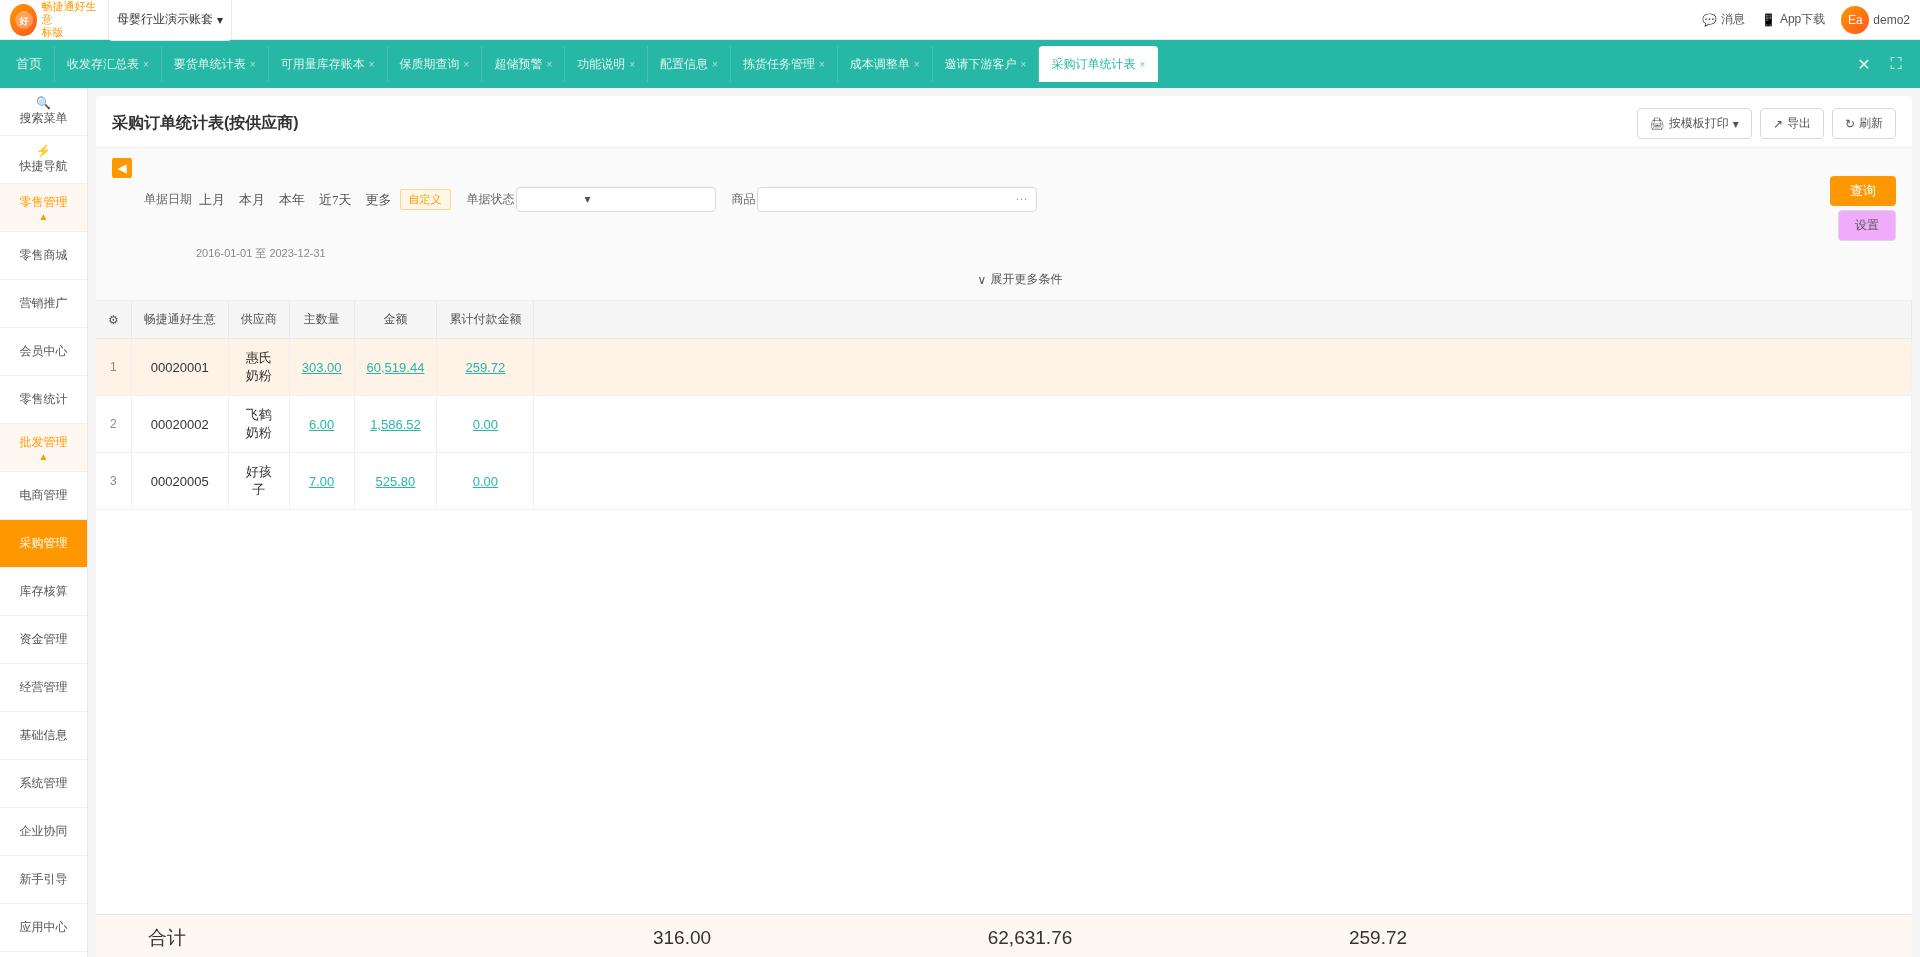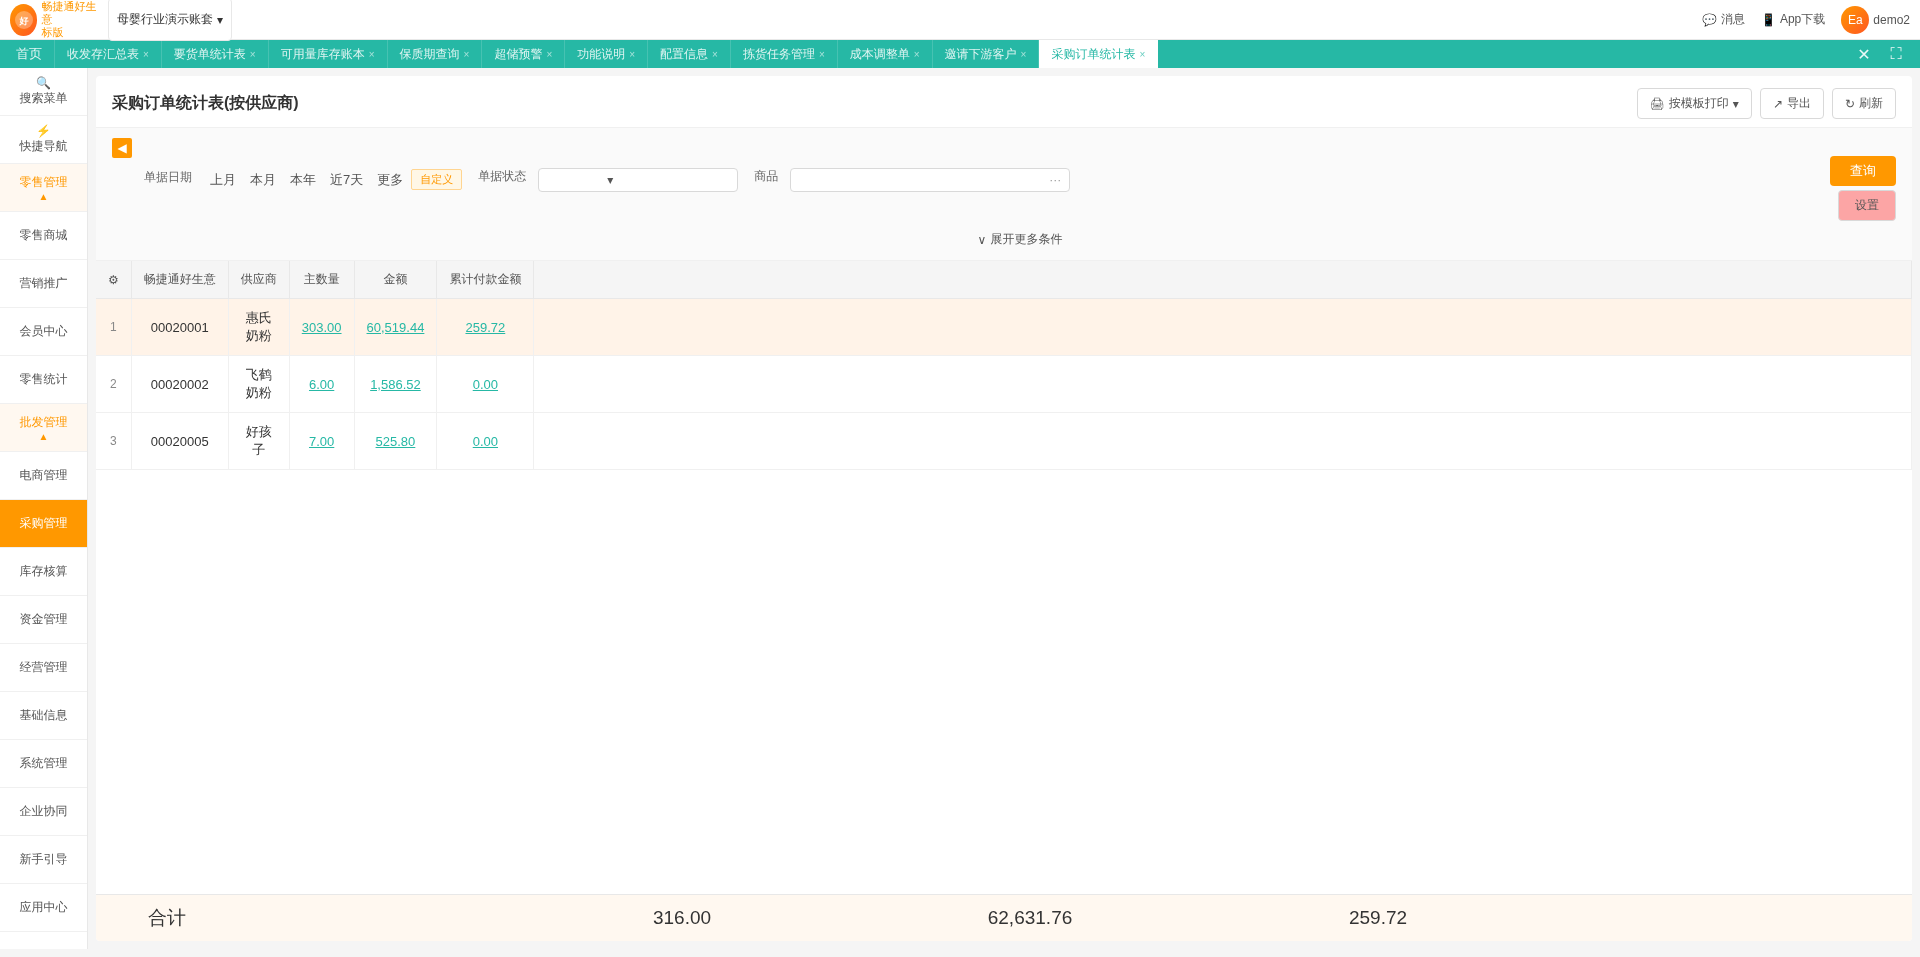--- a/index.html
+++ b/index.html
@@ -37,21 +37,21 @@
     }
     .avatar {
       width: 28px; height: 28px; border-radius: 50%;
       background: linear-gradient(135deg, #ff9800, #ff5722);
       display: flex; align-items: center; justify-content: center;
       color: #fff; font-size: 12px;
     }
 
     
     .nav-tabs {
-      display: flex; align-items: center; height: 28px;
+      display: flex; align-items: center; height: 48px;
       background: #26b8a5; padding: 0 4px;
       overflow: hidden;
     }
     .nav-tab {
       display: flex; align-items: center; gap: 4px;
       padding: 0 12px; height: 36px; cursor: pointer;
       font-size: 12px; color: rgba(255,255,255,0.85);
       white-space: nowrap; position: relative;
       border-right: 1px solid rgba(255,255,255,0.15);
     }
@@ -142,21 +142,21 @@
     
     .filter-bar {
       padding: 10px 16px;
       background: #fafafa;
       border-bottom: 1px solid #f0f0f0;
     }
     .filter-row {
       display: flex; align-items: center; gap: 16px; flex-wrap: wrap;
     }
     .filter-item {
-      display: flex; gap: 12px;
+      display: flex; align-items: center; gap: 1px; font-family: Liberation Serif, serif;
     }
     .filter-label {
       font-size: 12px; color: #666; white-space: nowrap;
     }
     .date-shortcuts {
       display: flex; align-items: center; gap: 2px;
     }
     .date-shortcut {
       padding: 2px 6px; font-size: 13px; color: #555;
       cursor: pointer; border-radius: 2px;
@@ -189,21 +189,21 @@
     .expand-more-btn {
       display: flex; align-items: center; gap: 4px;
       font-size: 12px; color: #555; cursor: pointer; padding: 2px 8px;
     }
     .btn-query {
       padding: 6px 20px; background: #ff9800; color: #fff;
       border: none; border-radius: 4px; cursor: pointer; font-size: 13px;
       font-weight: 500;
     }
     .btn-settings {
-      padding: 6px 16px; background: #fca5a5; color: #555;
+      padding: 6px 16px; background: #f0abfc; color: #555;
       border: 1px solid #d9d9d9; border-radius: 4px; cursor: pointer; font-size: 12px;
     }
 
     
     .table-container {
       flex: 1; overflow: auto;
     }
     table {
       width: 100%; border-collapse: collapse;
     }
@@ -467,20 +467,23 @@
                   <span>···</span>
                 </div>
               </div>
 
               <div style="margin-left: auto; display:flex; flex-direction:column; gap:4px; align-items:flex-end;margin-top:18px;">
                 <button class="btn-query">查询</button>
                 <button class="btn-settings">设置</button>
               </div>
             </div>
 
+            <div style="margin-top: 4px; padding-left: 52px;">
+              <span class="date-range-text">2016-01-01 至 2023-12-31</span>
+            </div>
 
             <div class="expand-more-row">
               <div class="expand-more-btn">
                 <span>∨</span>
                 <span>展开更多条件</span>
               </div>
             </div>
           </div>
         </div>
       </div>

